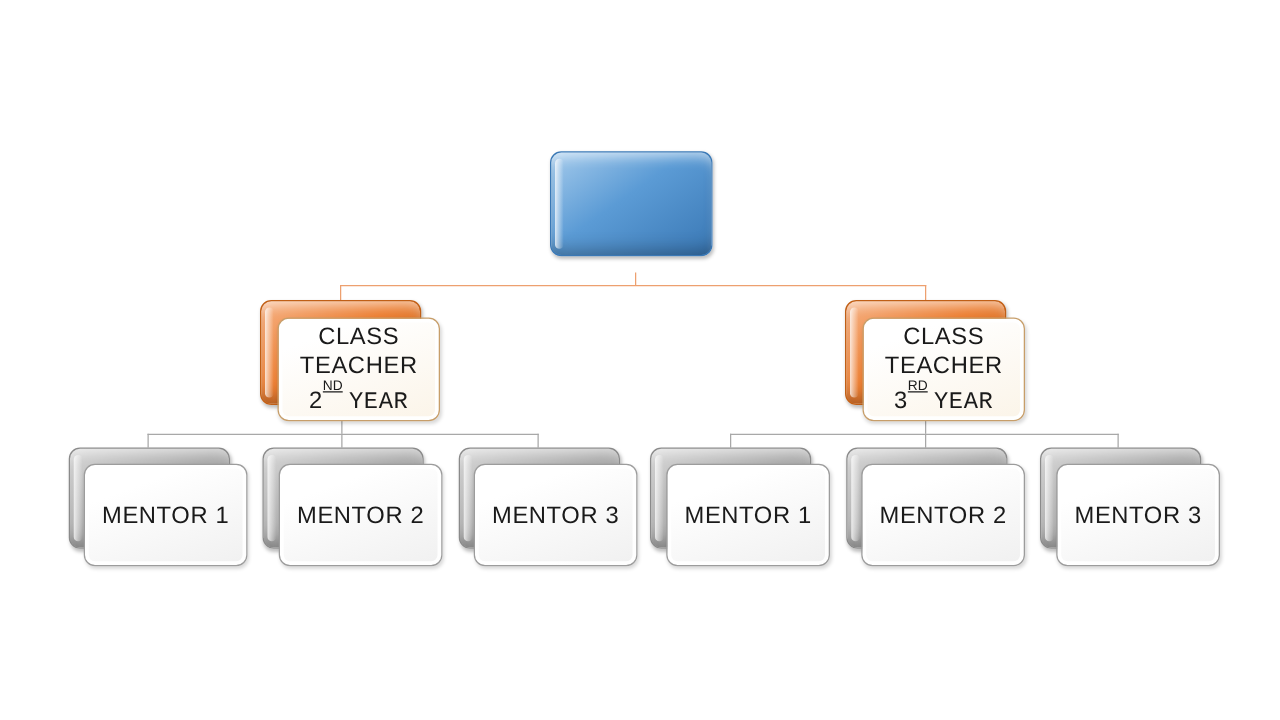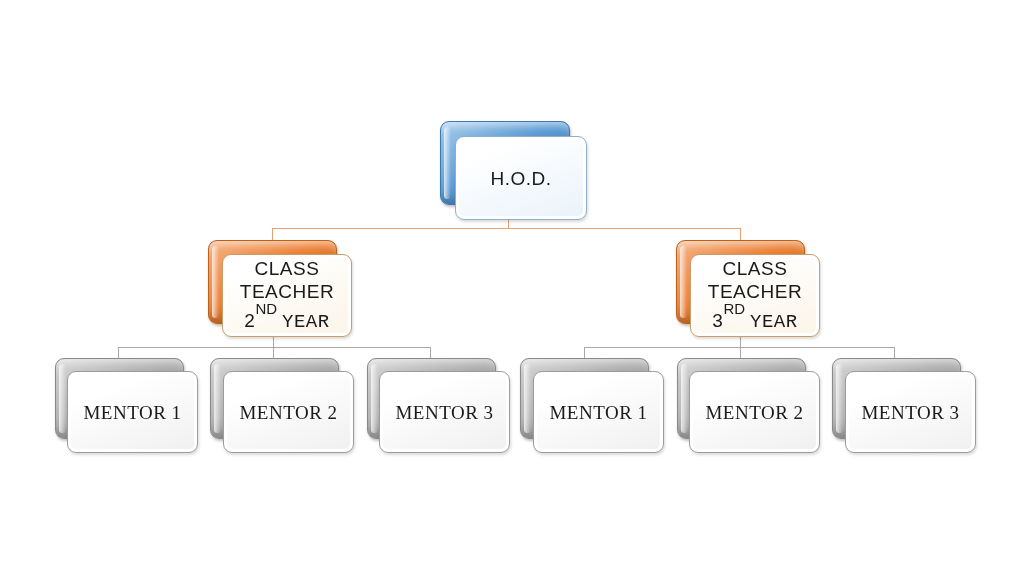--- a/index.html
+++ b/index.html
@@ -52,36 +52,36 @@
   .front-tan {
     background:linear-gradient(160deg, #ffffff 20%, #fbf4e8 100%);
     border:1px solid var(--front-border-tan,#C79E6A);
   }
   .front-gray {
     background:linear-gradient(160deg, #ffffff 25%, #f0f0f0 100%);
     border:1px solid var(--front-border-gray,#9C9C9C);
   }
 
   .label { font-size:19px; letter-spacing:.5px; line-height:23px; }
-  sup.ord { font-size:15px; letter-spacing:0; position:relative; top:-6px; }
+  sup.ord { font-size:11px; letter-spacing:0; position:relative; top:-6px;text-decoration:underline; }
   .year-word { margin-left:5px;font-family:Liberation Mono, monospace; }
 
   
   .hod-back  { left:440px; top:121px; width:128px; height:82px; }
   .hod-front { left:455px; top:136px; width:130px; height:82px; }
 
   
   .t2-back  { left:208px; top:240px; width:127px; height:82px; }
   .t2-front { left:222px; top:254px; width:128px; height:81px; }
   .t3-back  { left:676px; top:240px; width:127px; height:82px; }
   .t3-front { left:690px; top:254px; width:128px; height:81px; }
 
   
   .m-back  { top:358px; width:127px; height:79px; }
-  .m-front { top:371px; width:129px; height:80px;font-family:Liberation Serif, serif; }
+  .m-front { top:371px; width:129px; height:80px; }
   .ml1-back{left:55px}  .ml1-front{left:67px}
   .ml2-back{left:210px} .ml2-front{left:223px}
   .ml3-back{left:367px} .ml3-front{left:379px}
   .mr1-back{left:520px} .mr1-front{left:533px}
   .mr2-back{left:677px} .mr2-front{left:689px}
   .mr3-back{left:832px} .mr3-front{left:845px}
 
   
   .c-hod-stem   { left:508px; top:218px; width:1px; height:10px; }
   .c-l1-h       { left:272px; top:228px; width:469px; height:1px; }
@@ -116,23 +116,20 @@
   <div class="conn gray c-l2l-d2"></div>
   <div class="conn gray c-l2l-d3"></div>
 
   <div class="conn gray c-t3-stem"></div>
   <div class="conn gray c-l2r-h"></div>
   <div class="conn gray c-l2r-d1"></div>
   <div class="conn gray c-l2r-d2"></div>
   <div class="conn gray c-l2r-d3"></div>
 
   <div class="card-back back-blue hod-back"></div>
-  <div class="card-front front-blue hod-front">
-    <span class="label">H.O.D.</span>
-  </div>
 
   <div class="card-back back-orange t2-back"></div>
   <div class="card-front front-tan t2-front">
     <span class="label">
       <span>CLASS</span><br>
       <span>TEACHER</span><br>
       <span><span>2</span><sup class="ord">ND</sup><span class="year-word">YEAR</span></span>
     </span>
   </div>
 

